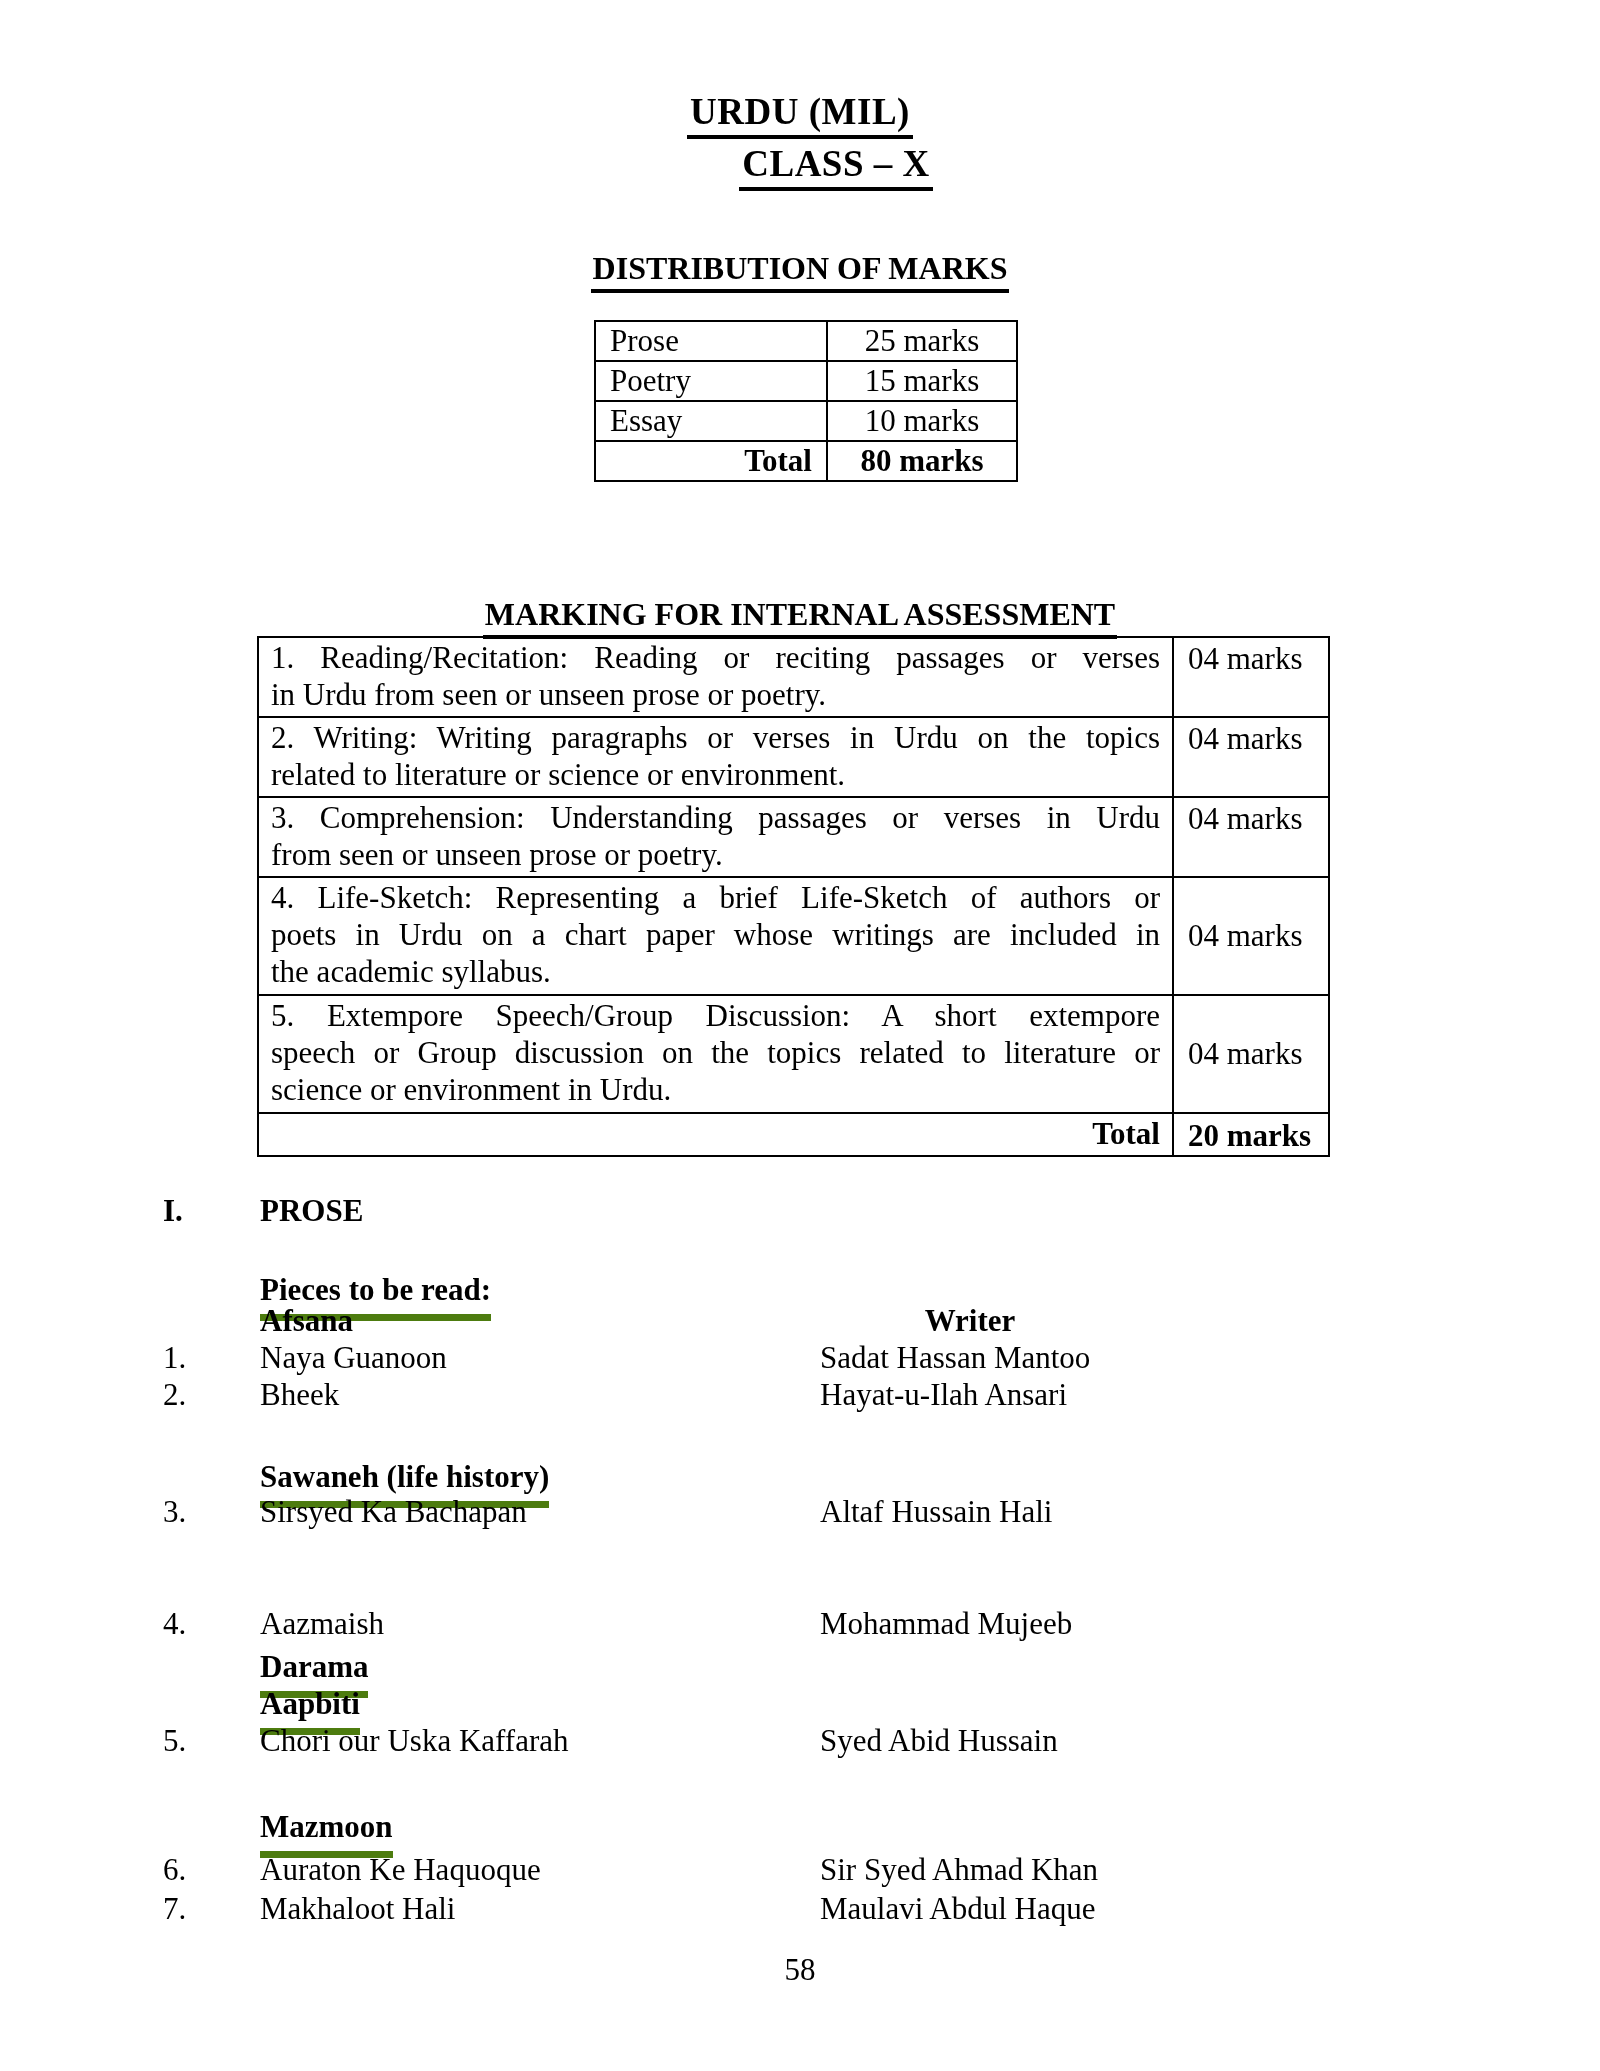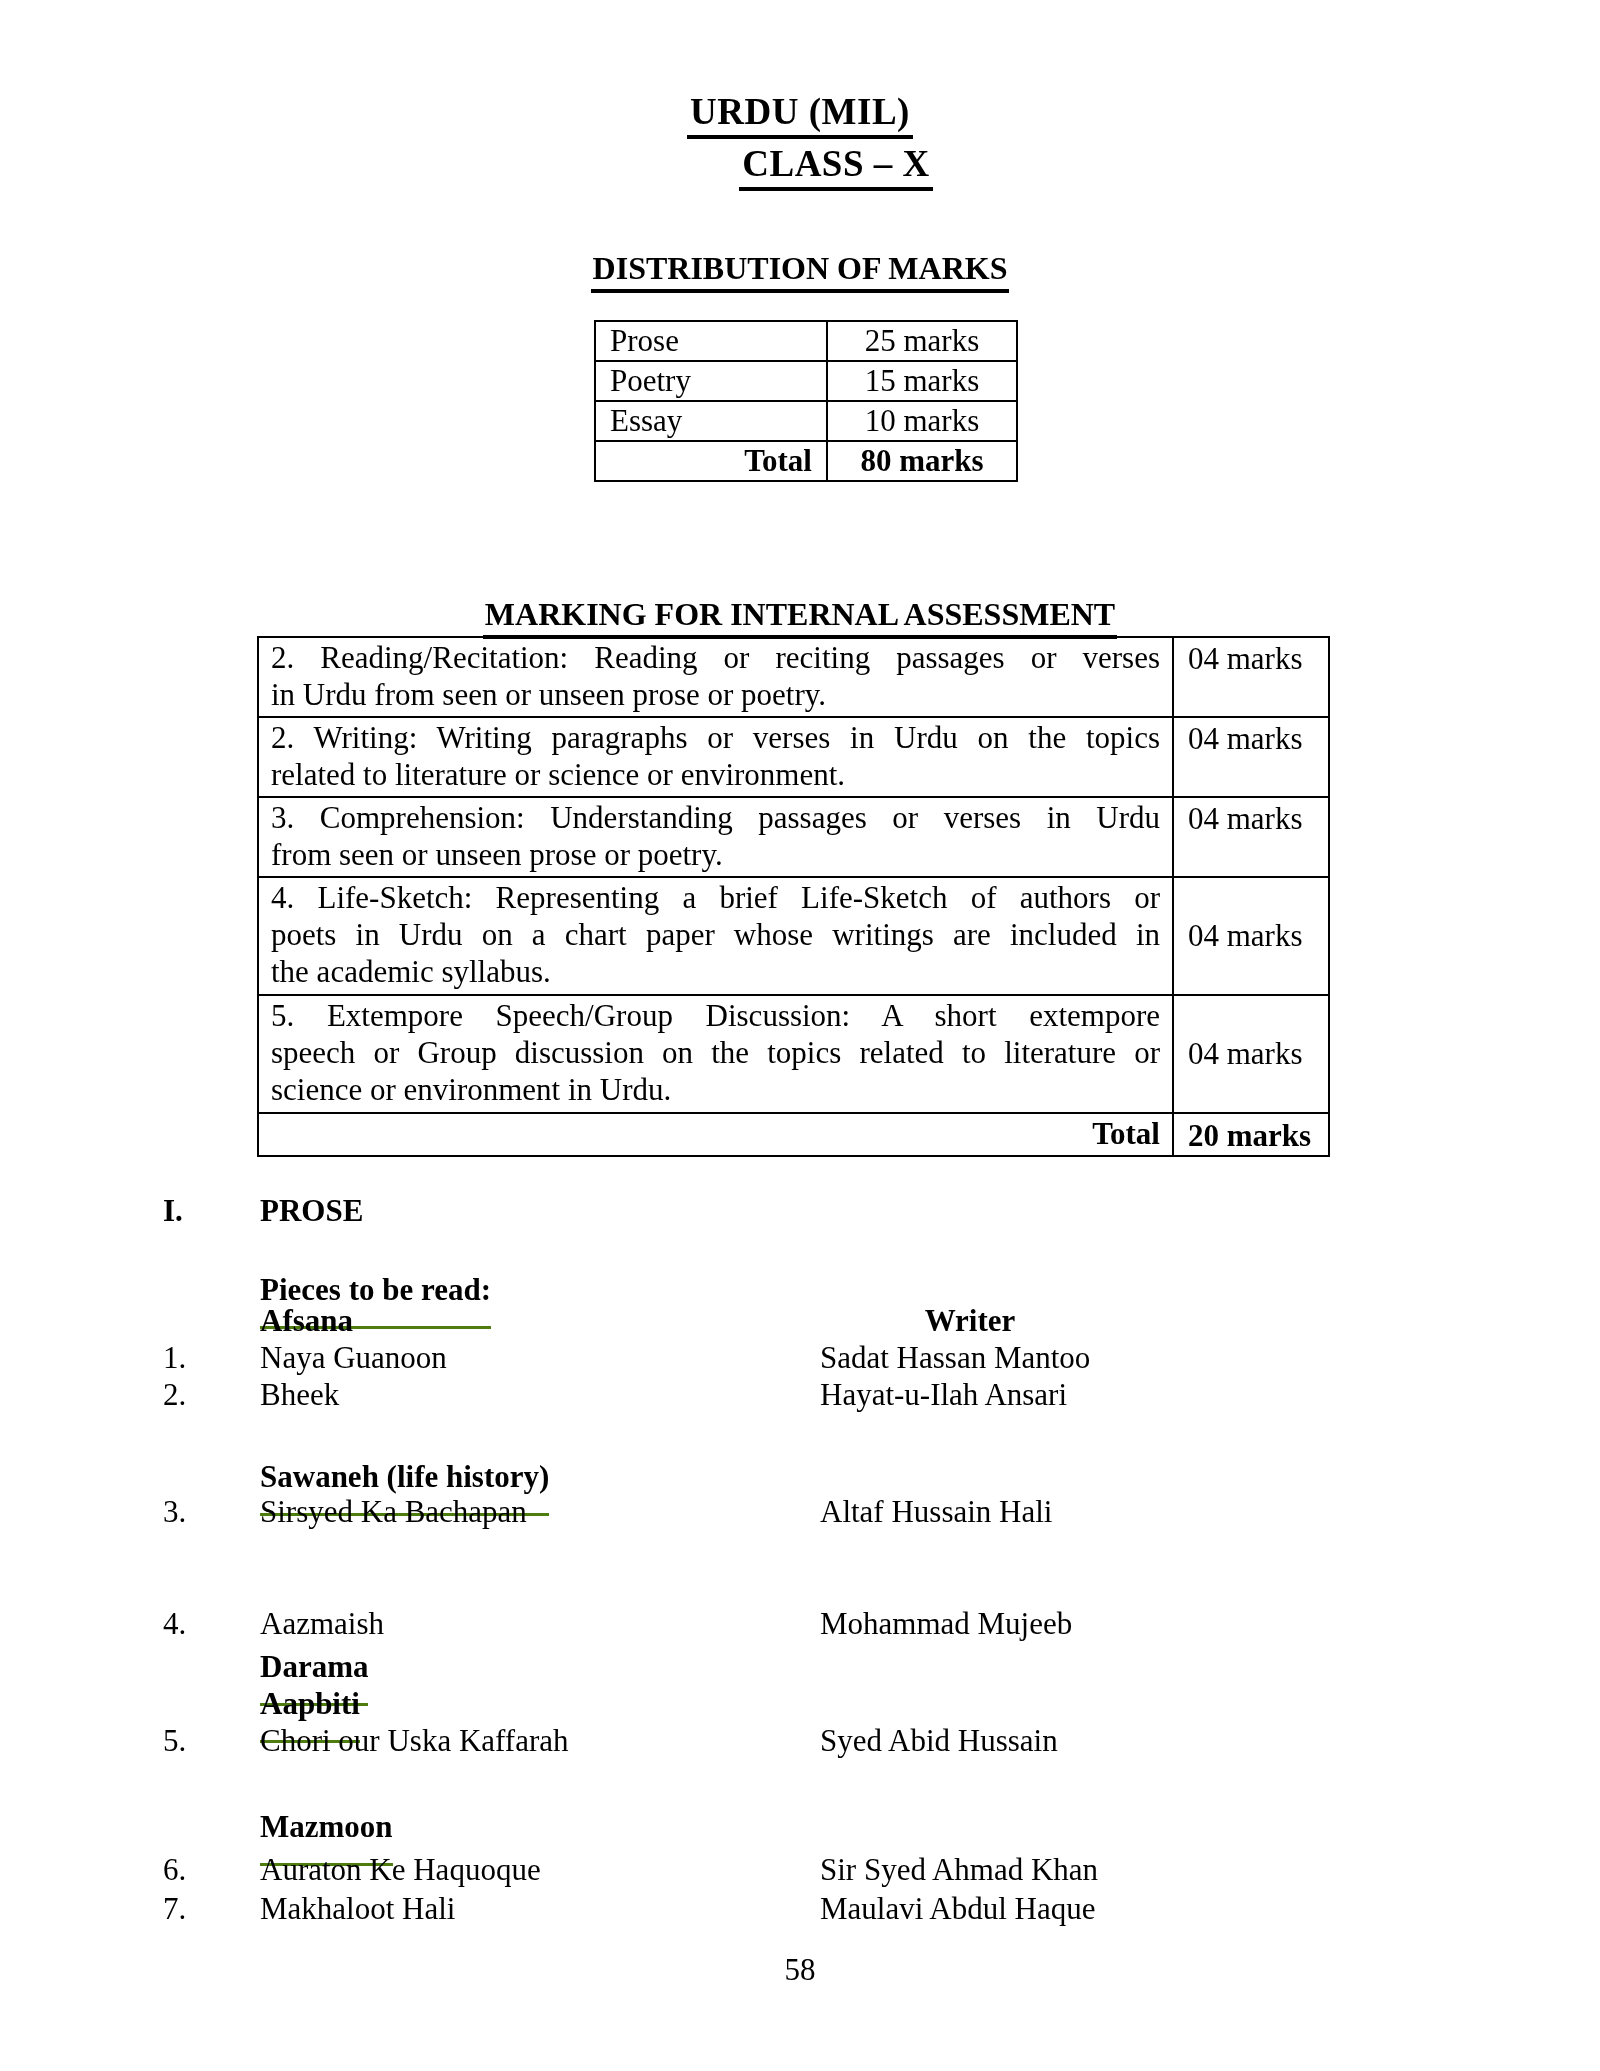--- a/index.html
+++ b/index.html
@@ -38,21 +38,21 @@
   .a-total-label { text-align:right; padding-right:12px; font-weight:bold; vertical-align:middle; }
   .a-total-marks { font-weight:bold; vertical-align:middle; }
 
   
   .prow { position:absolute; left:0; width:1600px; height:40px; font-size:31px; white-space:nowrap; }
   .pnum    { position:absolute; left:163px; }
   .ptitle  { position:absolute; left:260px; }
   .pwriter { position:absolute; left:820px; width:300px; text-align:left; }
   .pwriter.hdr { text-align:center; font-weight:bold; }
   .bold { font-weight:bold; }
-  .sub .ul2 { display:inline-block; border-bottom:3px solid #4d7c0f; padding-bottom:18px; }
+  .sub .ul2 { display:inline-block; border-bottom:7px solid #4d7c0f; padding-bottom:6px; }
   .romnum { position:absolute; left:163px; font-weight:bold; }
   .pagenum { position:absolute; left:0; width:1600px; text-align:center; font-size:31px; }
 </style>
 </head>
 <body>
 
 <div class="abs centerband maintitle" style="top:90px;">
   <span class="ul">URDU (MIL)</span>
 </div>
 <div class="abs centerband maintitle" style="top:142px;margin-left:36px;">
@@ -85,21 +85,21 @@
   </table>
 
 <div class="abs centerband secheading" style="top:596px;">
   <span class="ul">MARKING FOR INTERNAL ASSESSMENT</span>
 </div>
 
 <table id="assess-table">
   <tbody>
       <tr class="row2l">
     <td class="a-main">
-      <div class="a-line">2.  Reading/Recitation:  Reading or reciting passages or verses</div>
+      <div class="a-line">1.  Reading/Recitation:  Reading or reciting passages or verses</div>
       <div class="a-last">in Urdu from seen or unseen prose or poetry.</div>
     </td>
     <td class="a-marks">04 marks</td>
   </tr>
   <tr class="row2l">
     <td class="a-main">
       <div class="a-line">2.  Writing:  Writing paragraphs or verses in Urdu on the topics</div>
       <div class="a-last">related to literature or science or environment.</div>
     </td>
     <td class="a-marks">04 marks</td>

